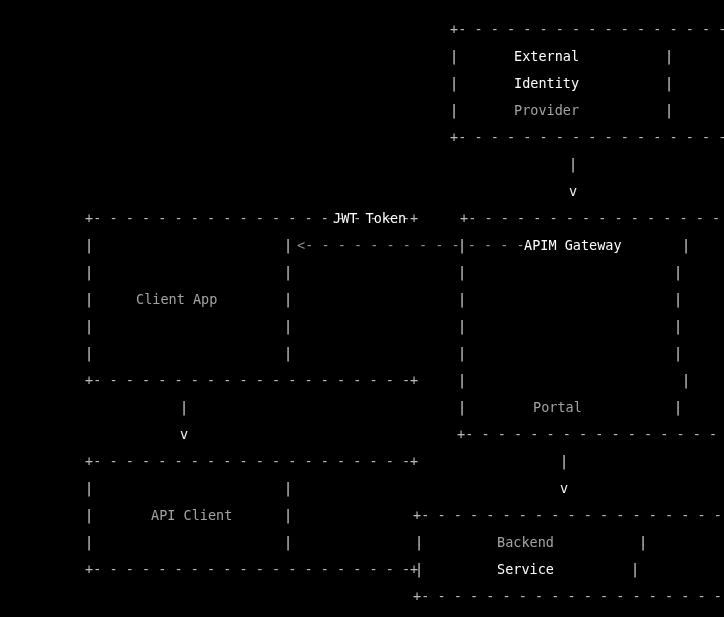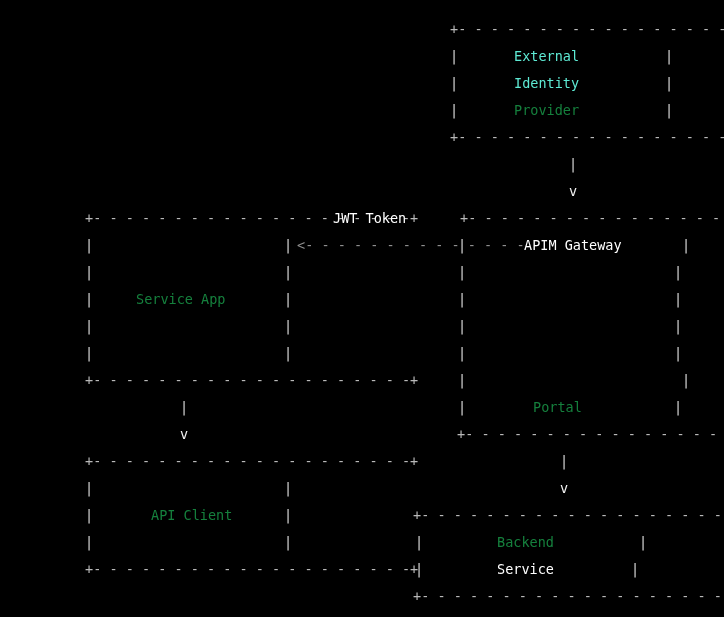--- a/index.html
+++ b/index.html
@@ -34,22 +34,22 @@
     white-space: pre;
     font-family: "DejaVu Sans Mono", "Liberation Mono", monospace;
     font-size: 13.5px;
     line-height: 27px;
     height: 27px;
   }
 
   
   .c-border   { color: #b9b9b9; }
   .c-pipe     { color: #d8d8d8; }
-  .c-white    { color: #15803d; }
-  .c-blue     { color: #5eead4; text-align: center; }
+  .c-white    { color: #a3a3a3; }
+  .c-blue     { color: #ffffff; text-align: center; }
   .c-gray     { color: #ffffff; }
   .c-arrow    { color: #f2f2f2; }
   .c-dash     { color: #8f8f8f; }
 </style>
 </head>
 <body>
 
 <div class="canvas">
 
   <div class="cell c-border" style="left:450px; top:16px;">+- - - - - - - - - - - - - - - - - - - - -+</div>
@@ -73,21 +73,21 @@
 
   <div class="cell c-border" style="left:85px; top:205px;">+- - - - - - - - - - - - - - - - - - - -+</div>
 
   <div class="cell c-pipe" style="left:85px; top:232px;">|</div>
   <div class="cell c-pipe" style="left:284px; top:232px;">|</div>
 
   <div class="cell c-pipe" style="left:85px; top:259px;">|</div>
   <div class="cell c-pipe" style="left:284px; top:259px;">|</div>
 
   <div class="cell c-pipe" style="left:85px; top:286px;">|</div>
-  <div class="cell c-white" style="left:136px; top:286px;">Service App</div>
+  <div class="cell c-white" style="left:136px; top:286px;">Client App</div>
   <div class="cell c-pipe" style="left:284px; top:286px;">|</div>
 
   <div class="cell c-pipe" style="left:85px; top:313px;">|</div>
   <div class="cell c-pipe" style="left:284px; top:313px;">|</div>
 
   <div class="cell c-pipe" style="left:85px; top:340px;">|</div>
   <div class="cell c-pipe" style="left:284px; top:340px;">|</div>
 
   <div class="cell c-border" style="left:85px; top:367px;">+- - - - - - - - - - - - - - - - - - - -+</div>
 

